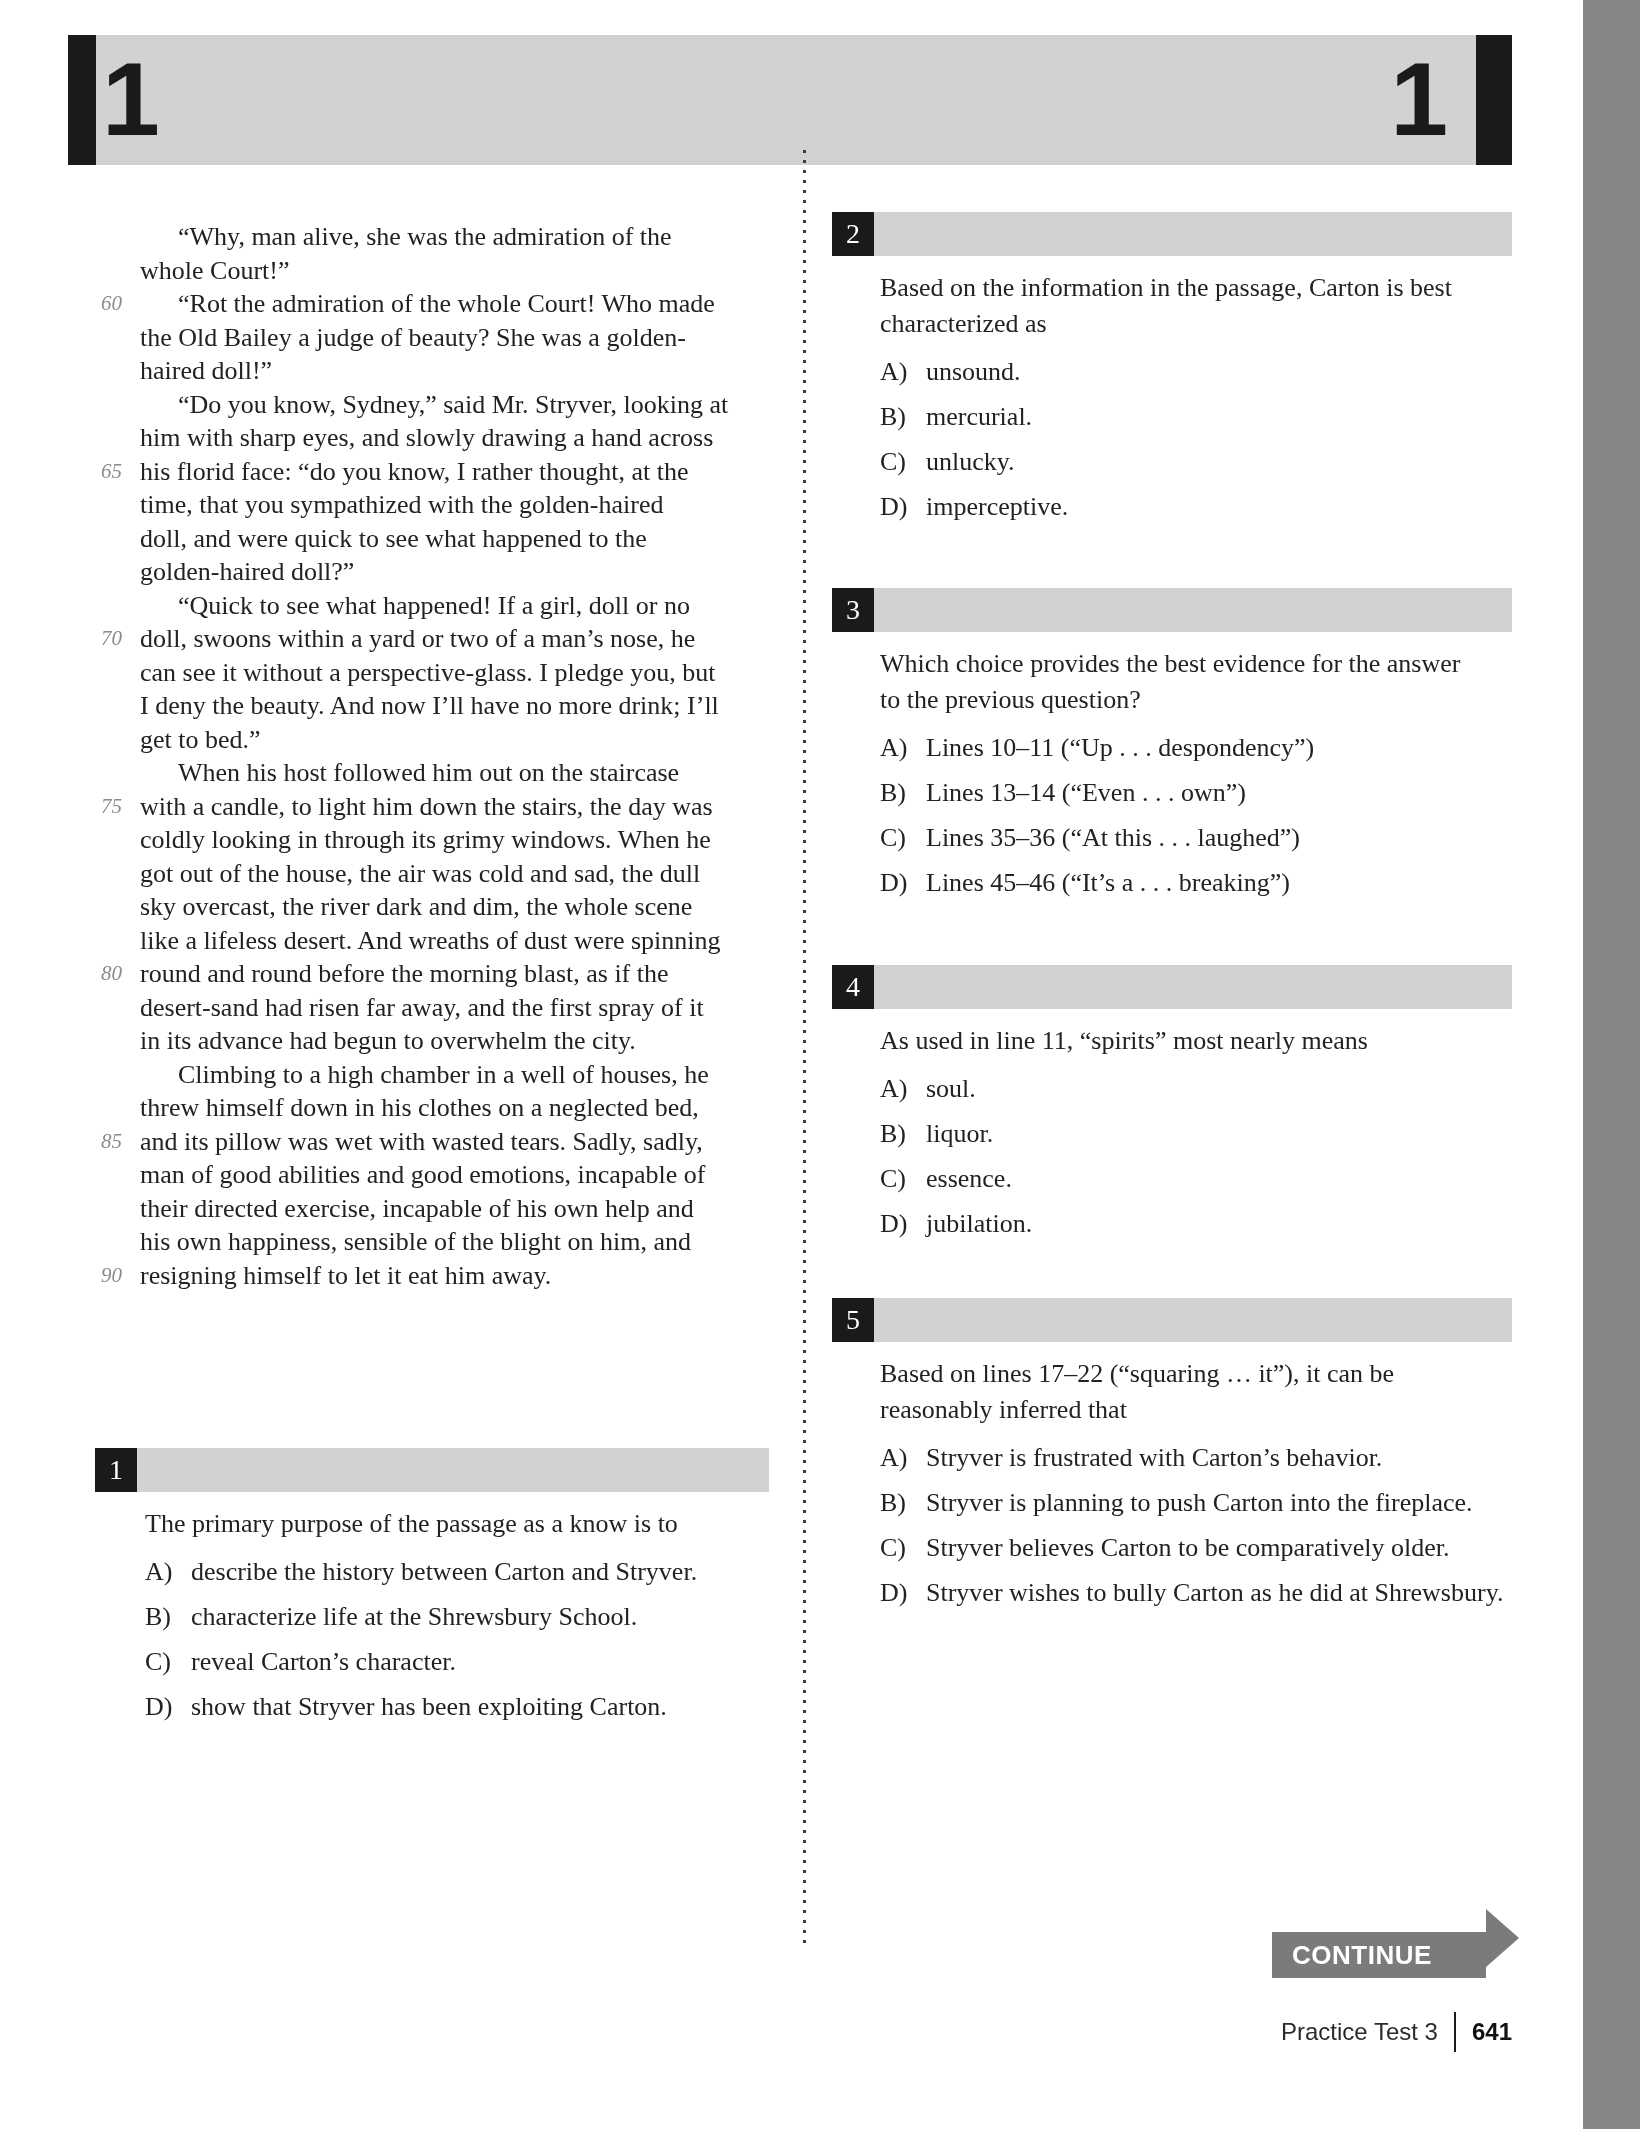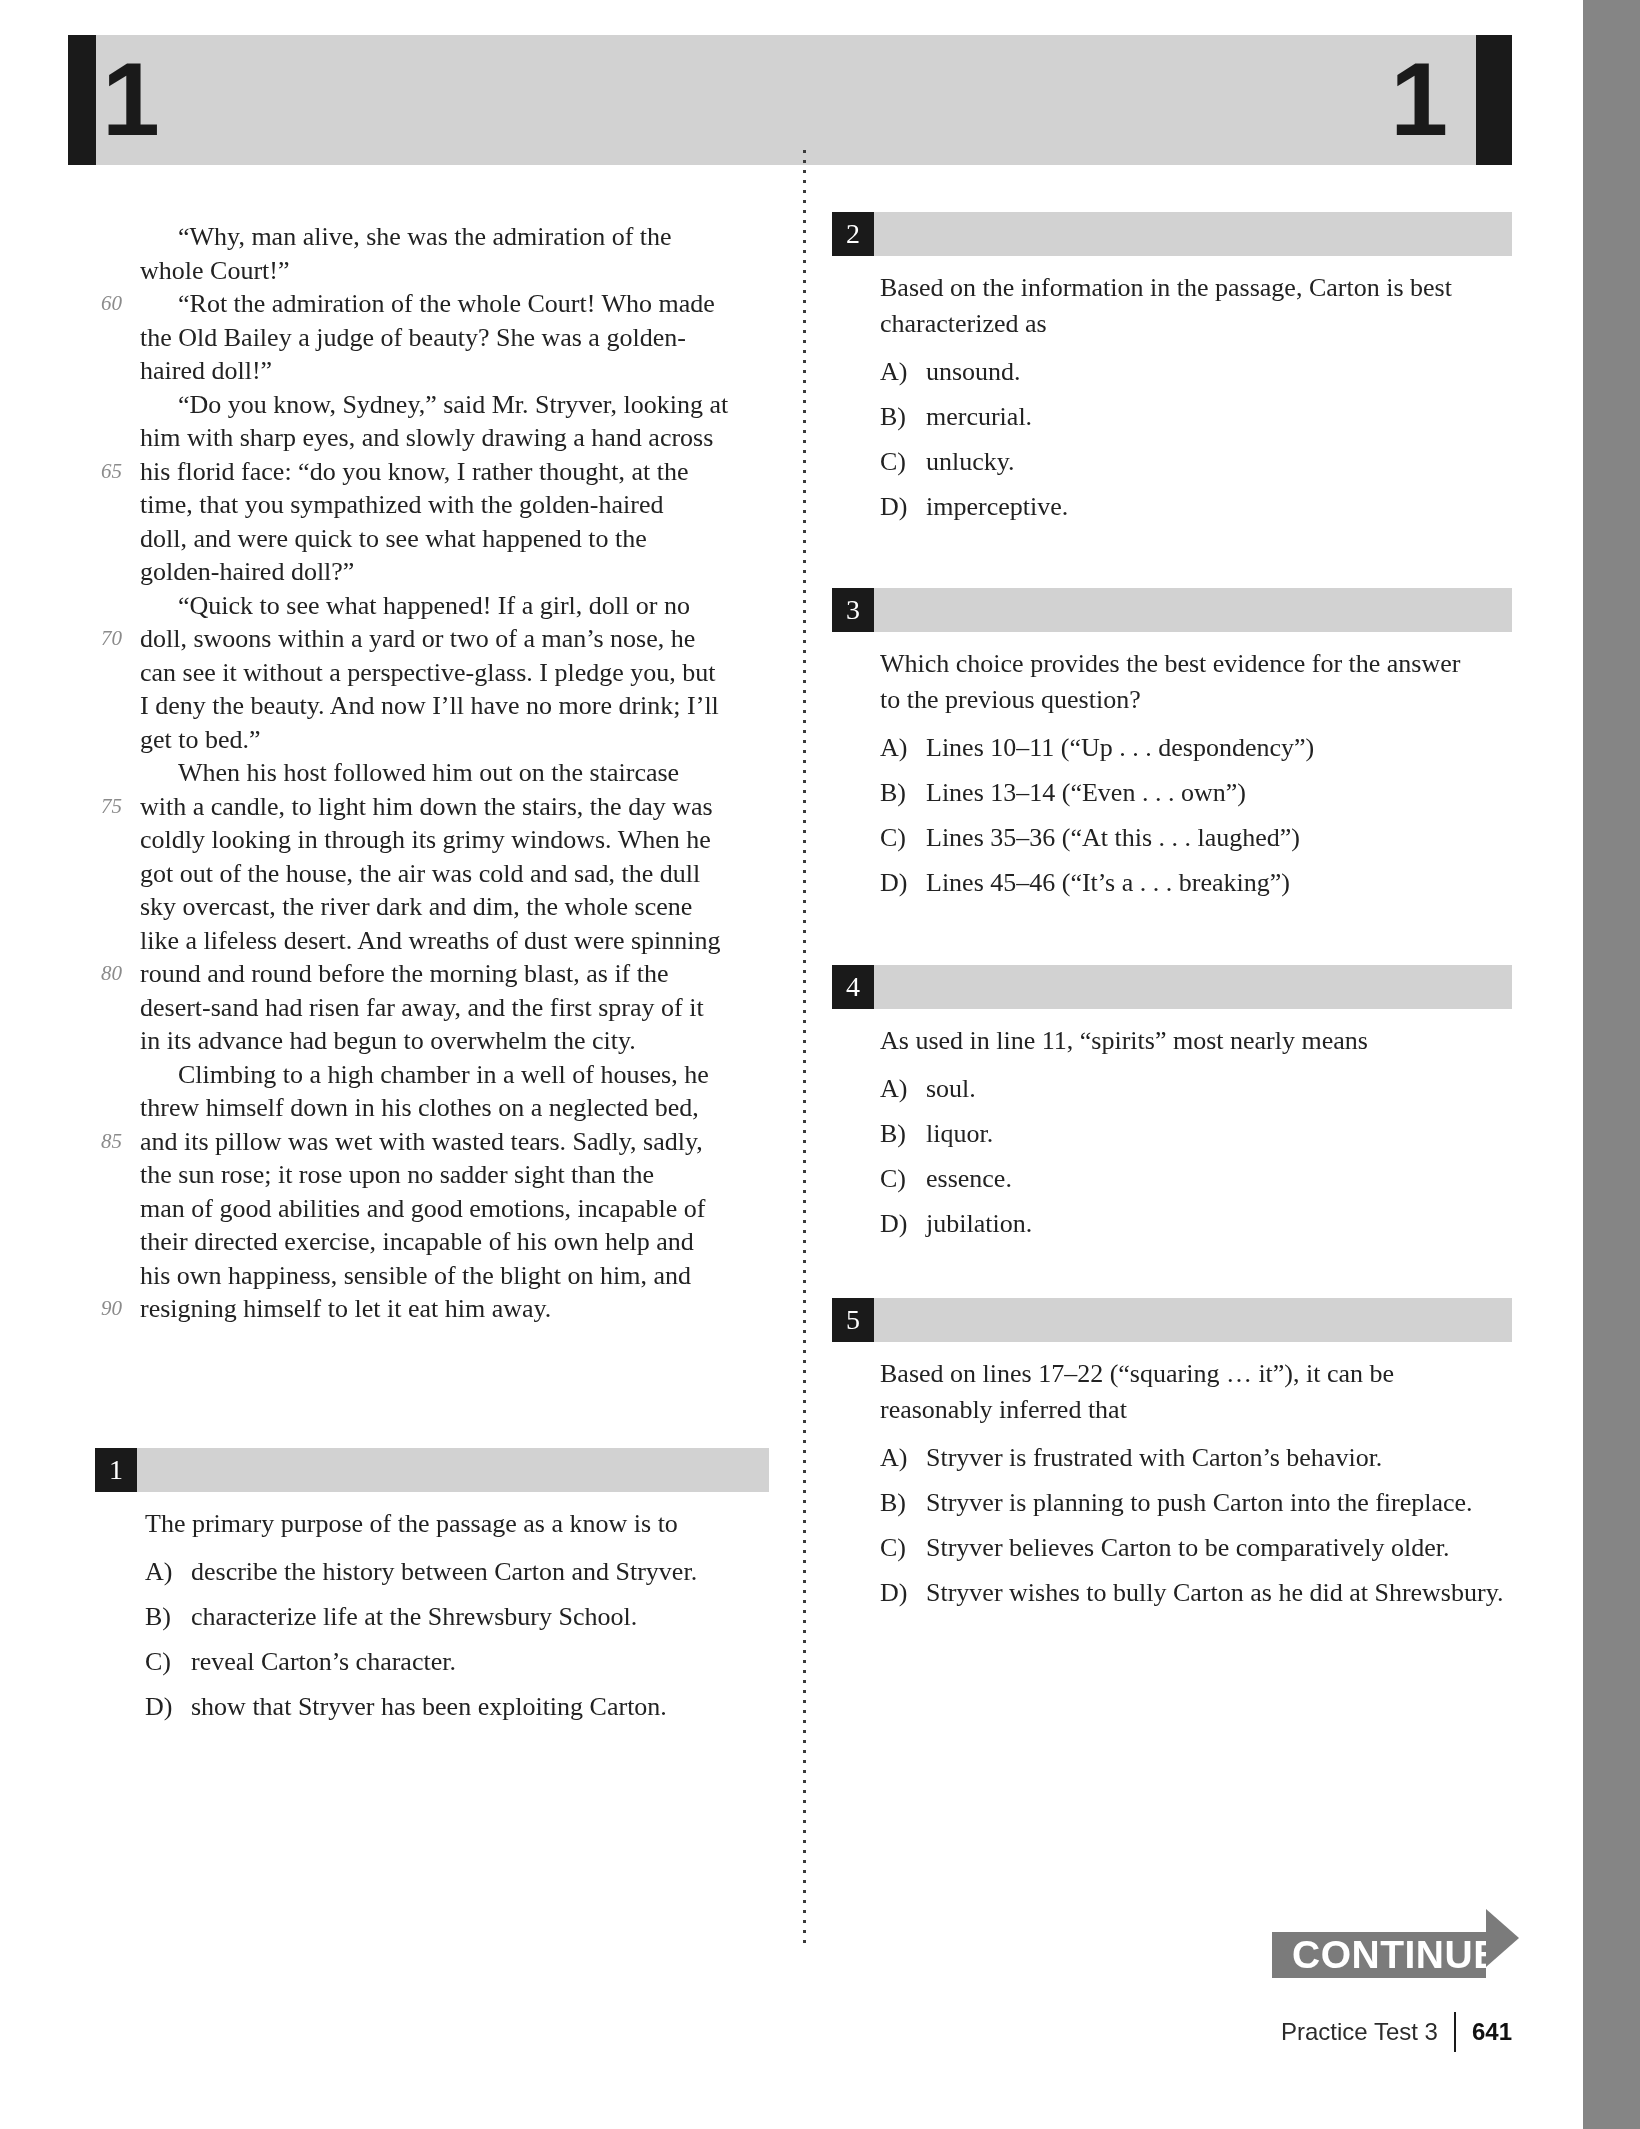--- a/index.html
+++ b/index.html
@@ -60,21 +60,21 @@
   .q1 .qprompt { max-width:610px; }
   .choice { display:flex; margin-bottom:9px; }
   .cl { flex:0 0 46px; }
   .ct { flex:1; }
 
   
   .continue { position:absolute; left:1272px; top:1897px; display:flex; align-items:center; }
   .continue-rect {
     width:194px; height:46px; padding-left:20px; background:#7b7b7b; color:#fff;
     font-family:"Liberation Sans","DejaVu Sans",sans-serif; font-weight:700;
-    font-size:39px; line-height:46px; letter-spacing:0.5px;margin-top:35px;
+    font-size:26px; line-height:46px; letter-spacing:0.5px;margin-top:35px;
   }
   .continue-arrowhead {
     width:0; height:0; border-top:29px solid transparent;
     border-bottom:29px solid transparent; border-left:33px solid #7b7b7b;
   }
 
   
   .pagefoot {
     position:absolute; top:2010px; left:832px; width:680px; height:44px;
     display:flex; justify-content:flex-end; align-items:center; gap:16px;
@@ -232,24 +232,20 @@
     <div class="pl">
       <span class="ln"></span>
       <span class="pt">threw himself down in his clothes on a neglected bed,</span>
     </div>
 
     <div class="pl">
       <span class="ln">85</span>
       <span class="pt">and its pillow was wet with wasted tears. Sadly, sadly,</span>
     </div>
 
-    <div class="pl">
-      <span class="ln"></span>
-      <span class="pt">the sun rose; it rose upon no sadder sight than the</span>
-    </div>
 
     <div class="pl">
       <span class="ln"></span>
       <span class="pt">man of good abilities and good emotions, incapable of</span>
     </div>
 
     <div class="pl">
       <span class="ln"></span>
       <span class="pt">their directed exercise, incapable of his own help and</span>
     </div>

